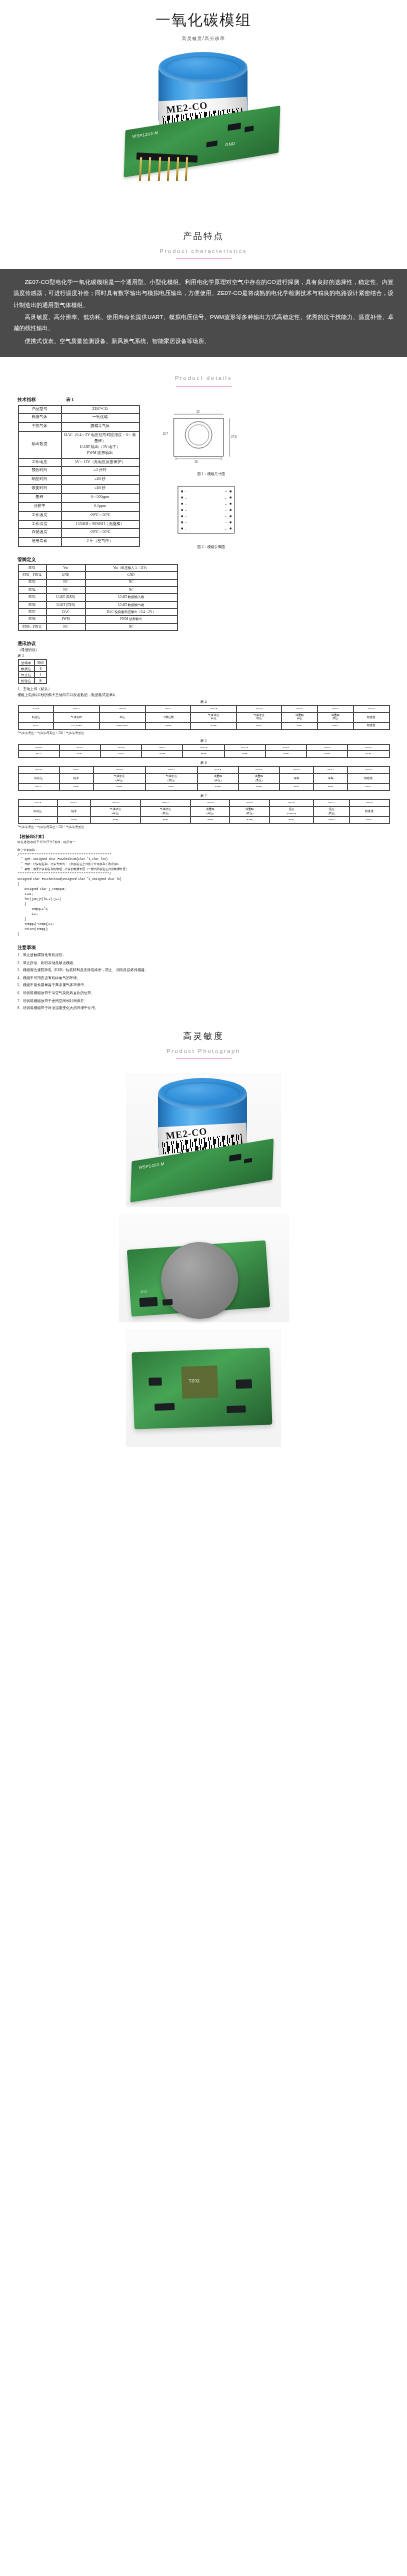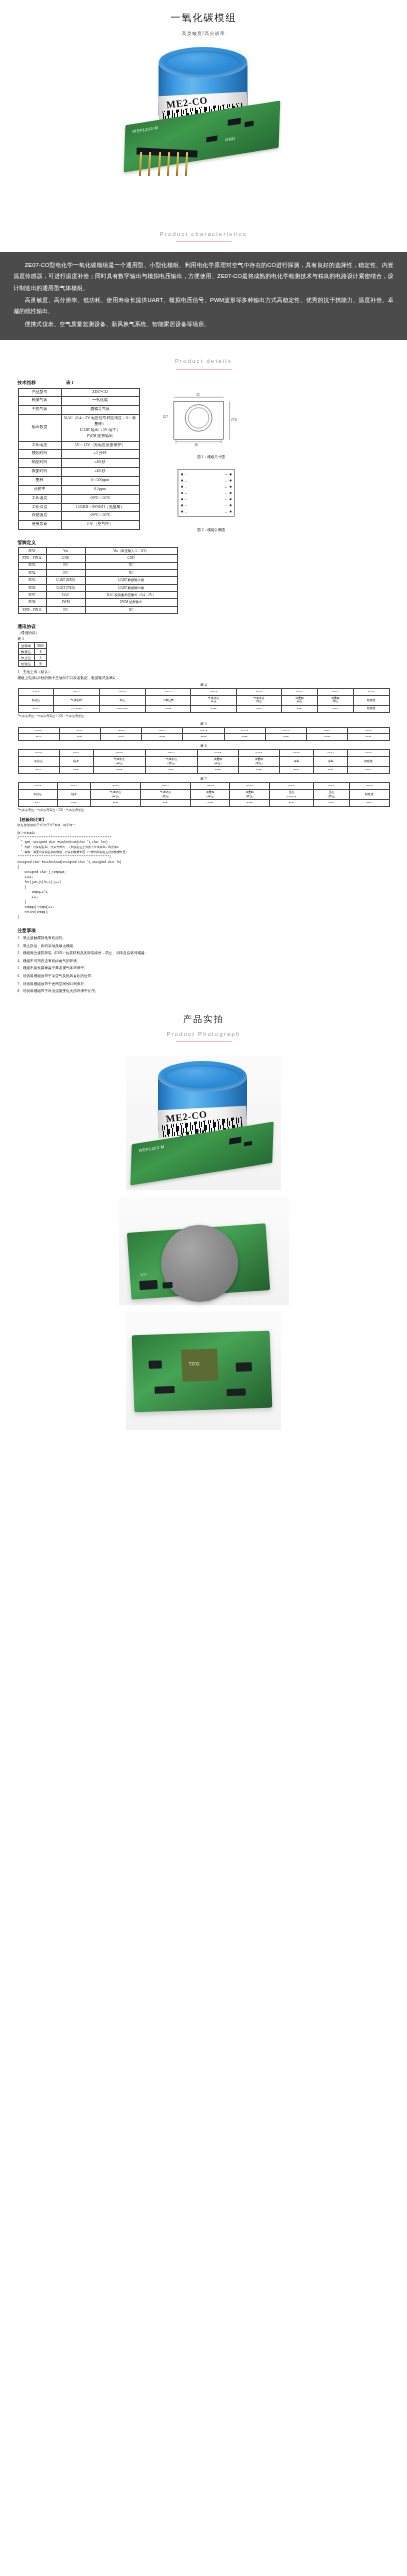--- a/index.html
+++ b/index.html
@@ -7,21 +7,21 @@
     width: 407px;
     background: #ffffff;
     font-family: "Liberation Sans", "DejaVu Sans", sans-serif;
     color: #222;
   }
   .page { width: 407px; position: relative; }
 
   
   .hero { padding: 11.3px 0 4.1px 0; text-align: center; }
   .hero-title {
-    font-size: 10px; letter-spacing: 1px; color: #1b1b1b; font-weight: 400;
+    font-size: 15px; letter-spacing: 1px; color: #1b1b1b; font-weight: 400;
   }
   .hero-sub {
     margin-top: 6.2px; font-size: 4.6px; letter-spacing: 0.6px; color: #555;
   }
 
   
   .photo-block { position: relative; height: 170px; margin-top: 2.1px; }
   .photo-stage {
     position: absolute; left: 50%; transform: translateX(-50%);
     top: 4.1px; width: 165px; height: 160px;
@@ -250,20 +250,21 @@
         <div class="pin" style="left:12.4px;"></div>
         <div class="pin" style="left:21.6px;"></div>
         <div class="pin" style="left:31px;"></div>
         <div class="pin" style="left:40px;"></div>
         <div class="pin" style="left:49px;"></div>
       </div>
     </div>
   </div>
 
   <div class="sec-head">
+    <div class="cn">产品特点</div>
     <div class="en">Product characteristics</div>
     <div class="rule"></div>
   </div>
 
   <div class="desc-band">
     <p>ZE07-CO型电化学一氧化碳模组是一个通用型、小型化模组。利用电化学原理对空气中存在的CO进行探测，具有良好的选择性，稳定性。内置温度传感器，可进行温度补偿；同时具有数字输出与模拟电压输出，方便使用。ZE07-CO是将成熟的电化学检测技术与精良的电路设计紧密结合，设计制造出的通用型气体模组。</p>
     <p>高灵敏度、高分辨率、低功耗、使用寿命长提供UART、模拟电压信号、PWM波形等多种输出方式高稳定性、优秀的抗干扰能力、温度补偿、卓越的线性输出。</p>
     <p>便携式仪表、空气质量监测设备、新风换气系统、智能家居设备等场所。</p>
   </div>
 
@@ -656,21 +657,21 @@
         <li>3、模组需连接防静电（ESD）包装材料及无静电场所，防止、消除及损坏传感器。</li>
         <li>4、模组不可用在含有机硅蒸气的环境。</li>
         <li>5、模组不能长期暴露于高浓度气体环境中。</li>
         <li>6、请勿将模组放置于冷空气及热风直吹的位置。</li>
         <li>7、请勿将模组放置于密闭空间长时间保存。</li>
         <li>8、请勿将模组置于对流强度变化大的环境中使用。</li>
       </ol>
   </div>
 
   <div class="sec-head">
-    <div class="cn">产品实拍</div>
+    <div class="cn">高灵敏度</div>
     <div class="en">Product Photograph</div>
     <div class="rule"></div>
   </div>
 
   <div class="gallery">
 
     <div class="shot shot1">
       <div class="can-wrap" style="left:28px;top:5.2px;">
         <div class="can-body"></div>
         <div class="can-top"></div>

